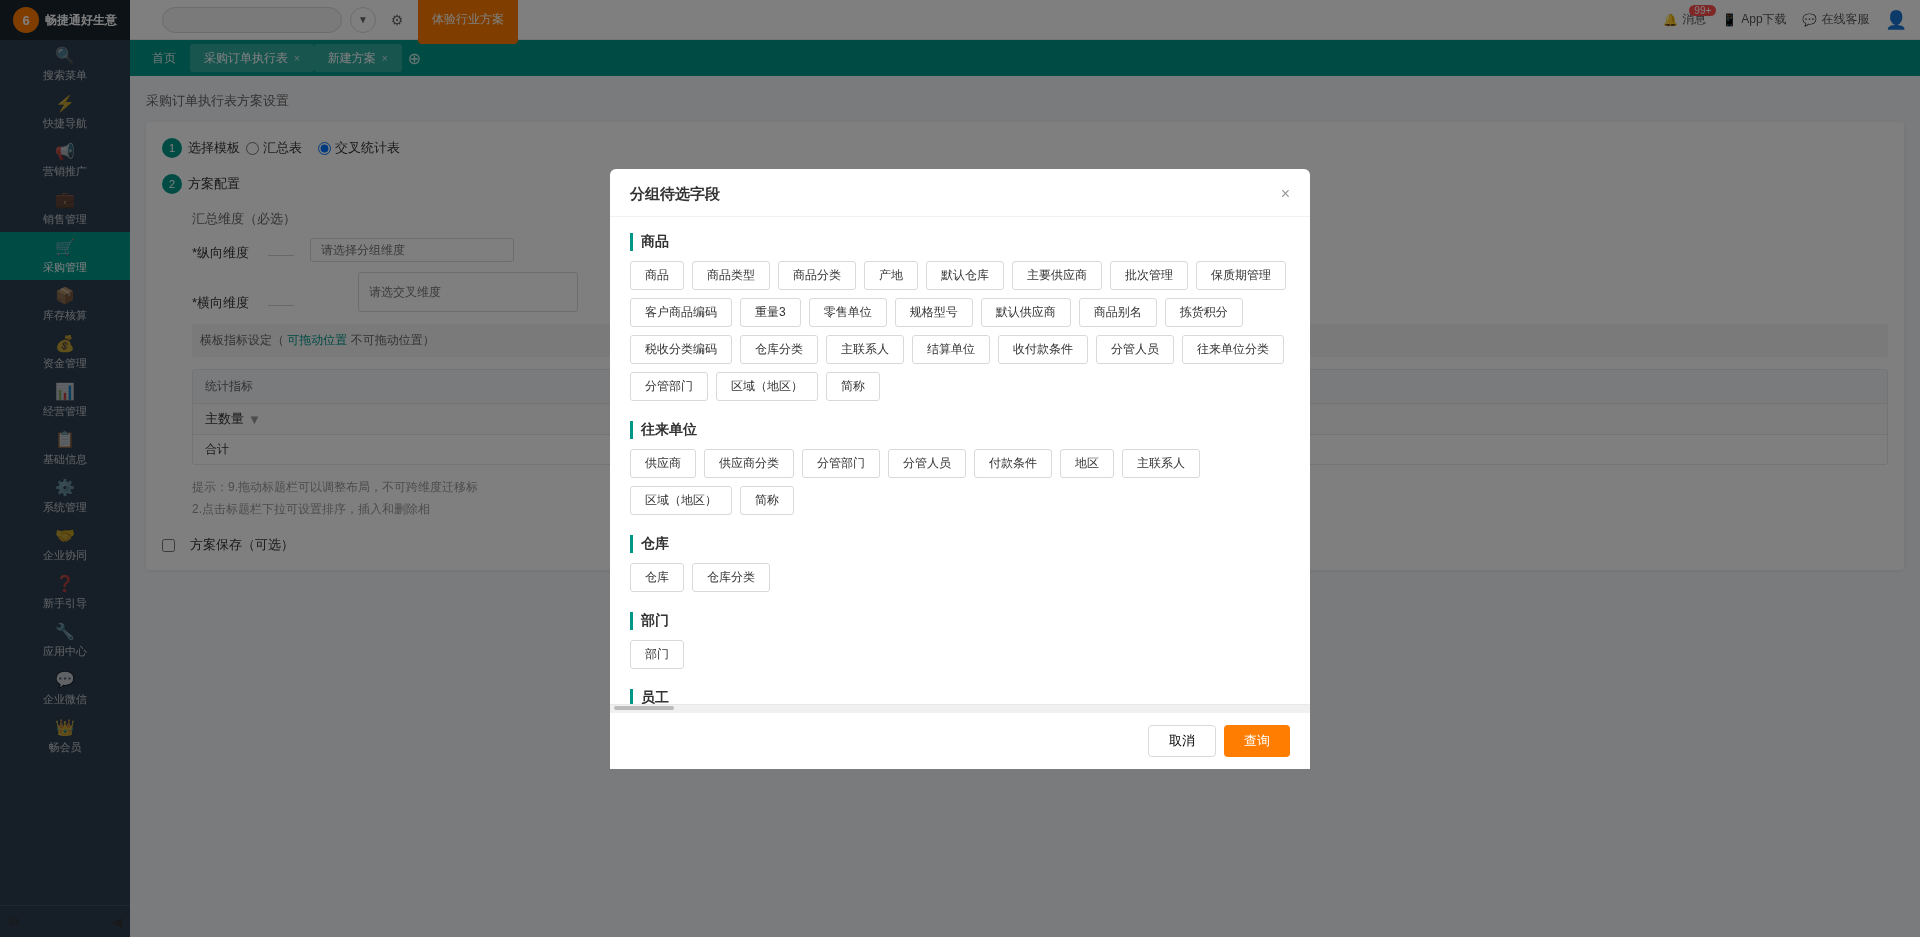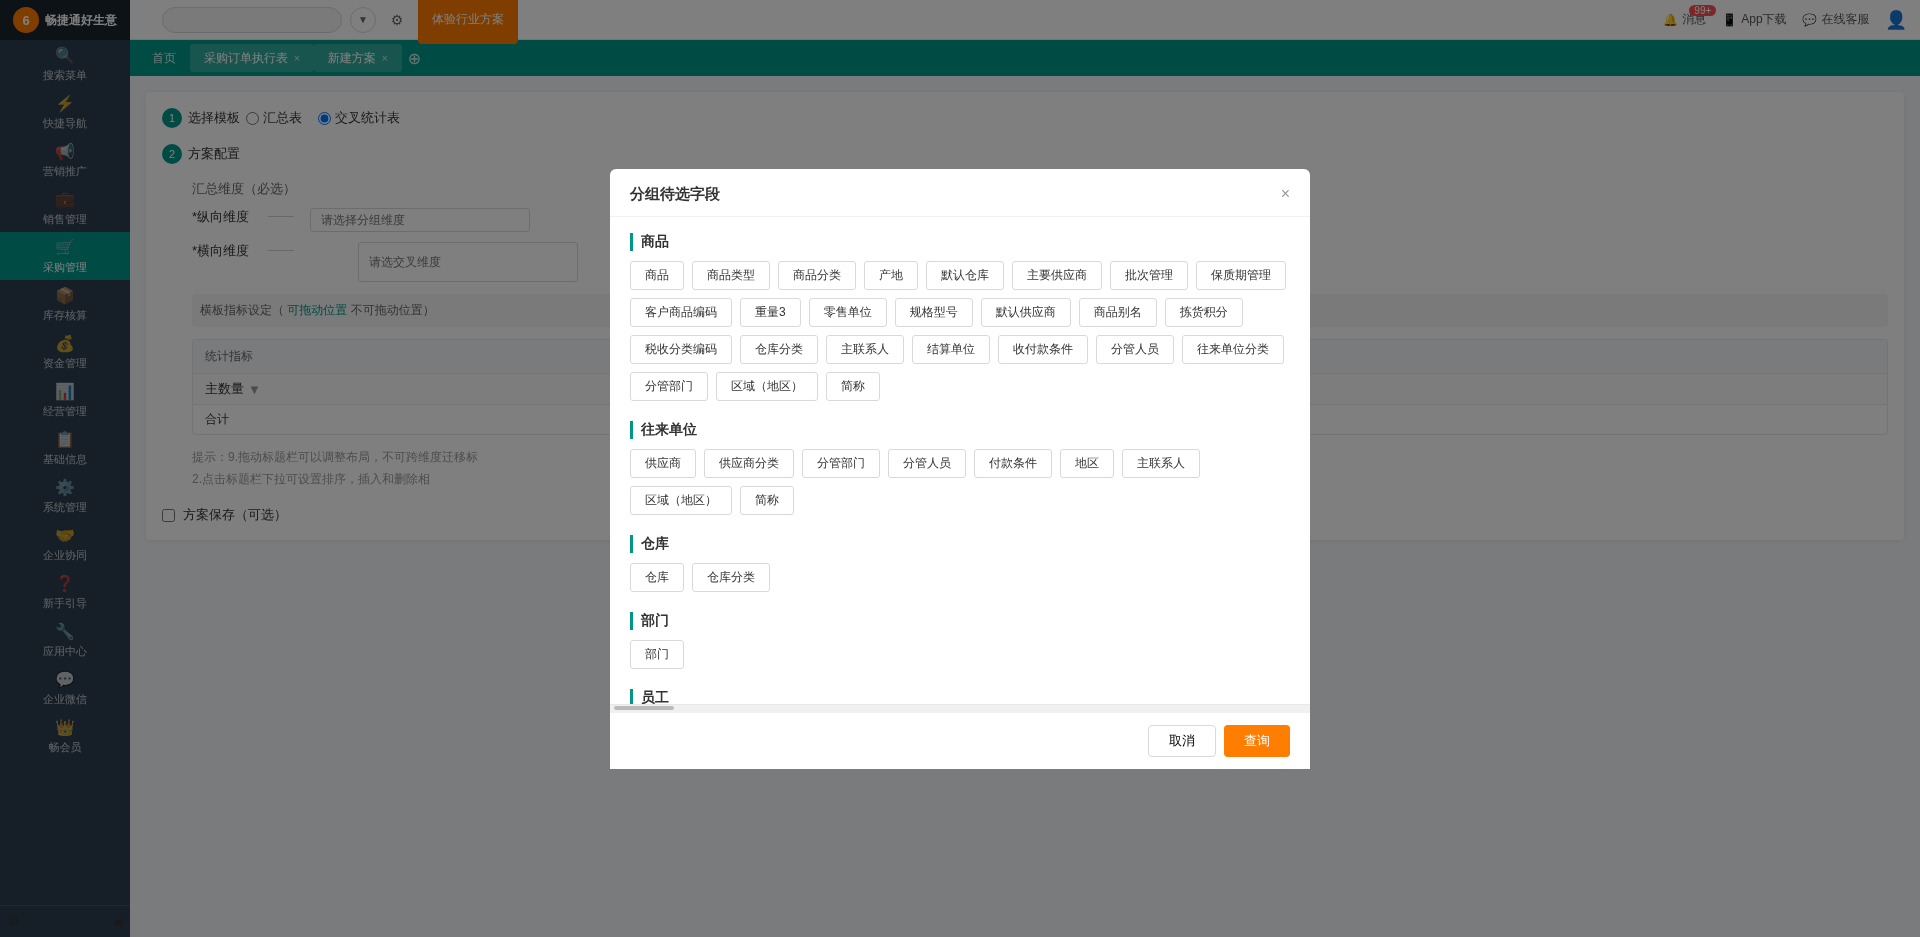--- a/index.html
+++ b/index.html
@@ -205,21 +205,21 @@
       color: #fff;
       border-radius: 50%;
       display: flex; align-items: center; justify-content: center;
       font-size: 11px;
     }
     .step-label { font-size: 13px; }
     .radio-group { display: flex; gap: 16px; align-items: center; }
     .radio-label { font-size: 13px; display: flex; align-items: center; gap: 4px; }
     .config-row {
       display: flex;
-      align-items: flex-start;
+      align-items: flex-end;
       gap: 12px;
       margin-bottom: 10px;
     }
 
     
     .modal-overlay {
       position: fixed;
       top: 0; left: 0; right: 0; bottom: 0;
       background: rgba(0,0,0,0.5);
       z-index: 200;
@@ -437,20 +437,21 @@
     <span class="nav-tab-close">×</span>
   </div>
   <div class="nav-tab active">
     <span>新建方案</span>
     <span class="nav-tab-close">×</span>
   </div>
   <span class="nav-tab-add">⊕</span>
 </div>
 
 <div class="main-content">
+  <div class="page-title">采购订单执行表方案设置</div>
   <div class="content-card">
 
     <div class="steps">
       <div class="step">
         <div class="step-num">1</div>
         <span class="step-label">选择模板</span>
         <div class="radio-group">
           <label class="radio-label">
             <input type="radio" name="template" style=""> 汇总表
           </label>
@@ -466,21 +467,21 @@
         <div class="step-num">2</div>
         <span class="step-label">方案配置</span>
       </div>
     </div>
 
     <div style="padding-left: 30px;">
       <div style="font-size:13px; color:#666; margin-bottom:10px;">汇总维度（必选）</div>
       <div class="config-row">
         <span style="font-size:13px;color:#333;min-width:60px;">*纵向维度</span>
         <span style="color:#ccc; margin: 0 4px;">——</span>
-        <input type="text" style="border: 1px solid rgb(217, 217, 217); padding: 4px 10px; border-radius: 3px; font-size: 12px; width: 220px; outline: none;" placeholder="请选择分组维度">
+        <input type="text" style="border: 1px solid rgb(217, 217, 217); padding: 4px 10px; border-radius: 3px; font-size: 12px; width: 204px; outline: none;" placeholder="请选择分组维度">
       </div>
       <div class="config-row">
         <span style="font-size:13px;color:#333;min-width:60px;">*横向维度</span>
         <span style="color:#ccc; margin: 0 4px;">——</span>
         <input type="text" style="border: 1px solid rgb(217, 217, 217); padding: 12px 10px; border-radius: 3px; font-size: 12px; width: 220px; outline: none; margin-left: 48px;" placeholder="请选交叉维度">
       </div>
 
       <div style="margin: 12px 0; font-size:12px; color:#666; background:#f5f5f5; padding:8px; border-radius:3px;">
         <span>横板指标设定（</span>
         <span style="color:#009688;">可拖动位置</span>
@@ -506,21 +507,21 @@
           </div>
         </div>
       </div>
 
       <div style="margin-top:12px; font-size:12px; color:#999; line-height:1.8;">
         <div>提示：9.拖动标题栏可以调整布局，不可跨维度迁移标</div>
         <div>2.点击标题栏下拉可设置排序，插入和删除相</div>
       </div>
     </div>
 
-    <div style="margin-top:16px; display:flex; align-items:center; gap:8px;">
+    <div style="margin-top:16px; display:flex; align-items:center; gap:15px;">
       <input type="checkbox" style="">
       <span style="font-size:13px;">方案保存（可选）</span>
     </div>
   </div>
 </div>
 
 <div class="modal-overlay">
   <div class="modal">
     <div class="modal-header">
       <span class="modal-title">分组待选字段</span>

